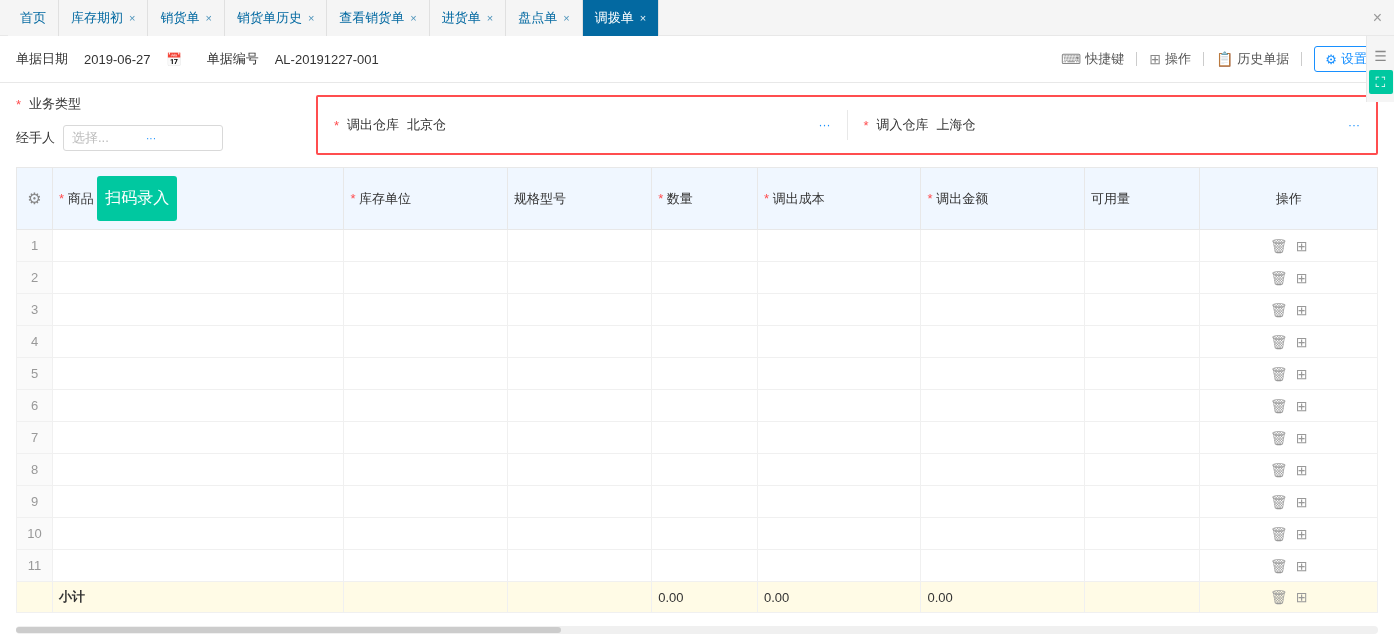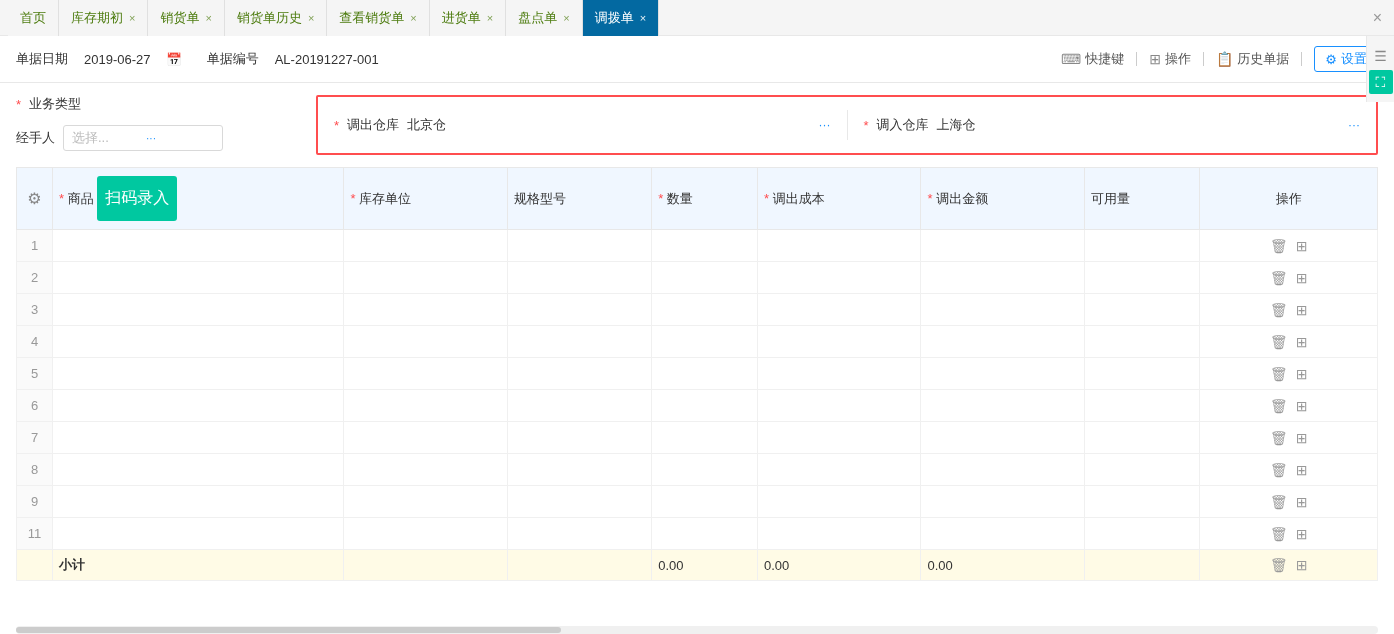--- a/index.html
+++ b/index.html
@@ -15,21 +15,21 @@
       padding: 0 8px;
       position: relative;
     }
     .tab-item {
       display: flex;
       align-items: center;
       padding: 0 12px;
       height: 36px;
       cursor: pointer;
       font-size: 13px;
-      color: #4d7c0f;
+      color: #0369a1;
       border-right: 1px solid #e0e0e0;
       white-space: nowrap;
       background: #f5f5f5;
     }
     .tab-item:first-child {
       border-right: 1px solid #e0e0e0;
     }
     .tab-item.active {
       background: #0369a1;
       color: #fff;
@@ -564,20 +564,36 @@
       <td></td>
       <td></td>
       <td>
         <div class="col-actions">
           <span class="action-icon">🗑</span>
           <span class="action-icon">⊞</span>
         </div>
       </td>
     </tr>
           <tr>
+      <td class="row-num">10</td>
+      <td></td>
+      <td></td>
+      <td></td>
+      <td></td>
+      <td></td>
+      <td></td>
+      <td></td>
+      <td>
+        <div class="col-actions">
+          <span class="action-icon">🗑</span>
+          <span class="action-icon">⊞</span>
+        </div>
+      </td>
+    </tr>
+          <tr>
       <td class="row-num">11</td>
       <td></td>
       <td></td>
       <td></td>
       <td></td>
       <td></td>
       <td></td>
       <td></td>
       <td>
         <div class="col-actions">

